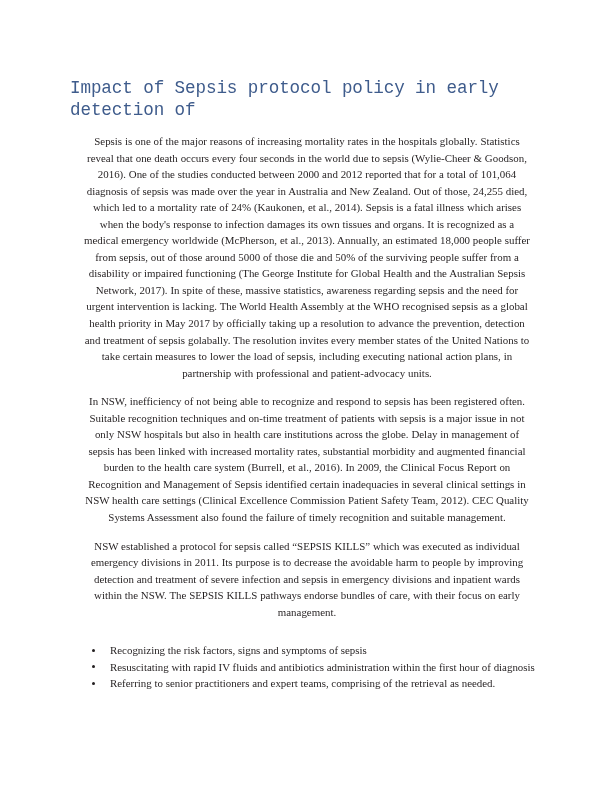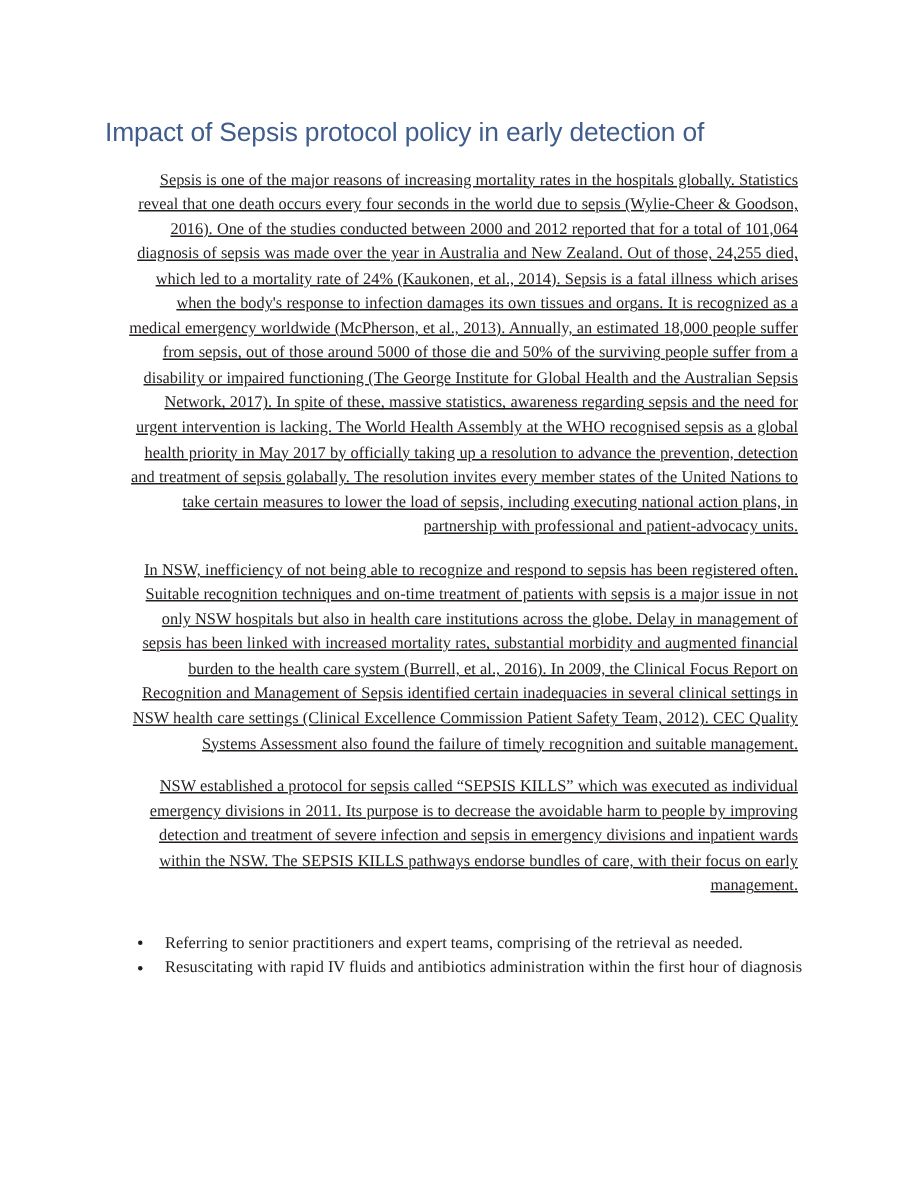--- a/index.html
+++ b/index.html
@@ -21,37 +21,36 @@
     background: #ffffff;
     box-sizing: border-box;
   }
   .content {
     position: absolute;
     left: 70px;
     top: 78px;
     width: 474px;
   }
   .doc-title {
-    font-family: Liberation Sans, sans-serif;
+    font-family: Liberation Mono, monospace;
     font-size: 17.6px;
     line-height: 21.5px;
     font-weight: 400;
     color: #3f5c8c;
     margin: 0 0 1px 0;
     letter-spacing: -0.1px;
   }
   .para {
     font-family: "Liberation Serif", "DejaVu Serif", serif;
     font-size: 10.9px;
     line-height: 16.55px;
     color: #231f20;
     margin: 12px;
-    text-align: right;
+    text-align: center;
     word-spacing: 0.1px;
-    text-decoration: underline;
   }
   .para + .para {
     margin-top: 0;
   }
   .gap-para {
     margin-top: 24px;
   }
   .gap-para-sm {
     margin-top: 22px;
   }
@@ -96,22 +95,26 @@
     <p class="para">Sepsis is one of the major reasons of increasing mortality rates in the hospitals globally. Statistics reveal that one death occurs every four seconds in the world due to sepsis (Wylie-Cheer &amp; Goodson, 2016). One of the studies conducted between 2000 and 2012 reported that for a total of 101,064 diagnosis of sepsis was made over the year in Australia and New Zealand. Out of those, 24,255 died, which led to a mortality rate of 24% (Kaukonen, et al., 2014). Sepsis is a fatal illness which arises when the body's response to infection damages its own tissues and organs. It is recognized as a medical emergency worldwide (McPherson, et al., 2013). Annually, an estimated 18,000 people suffer from sepsis, out of those around 5000 of those die and 50% of the surviving people suffer from a disability or impaired functioning (The George Institute for Global Health and the Australian Sepsis Network, 2017). In spite of these, massive statistics, awareness regarding sepsis and the need for urgent intervention is lacking. The World Health Assembly at the WHO recognised sepsis as a global health priority in May 2017 by officially taking up a resolution to advance the prevention, detection and treatment of sepsis golabally. The resolution invites every member states of the United Nations to take certain measures to lower the load of sepsis, including executing national action plans, in partnership with professional and patient-advocacy units.</p>
 
     <p class="para gap-para">In NSW, inefficiency of not being able to recognize and respond to sepsis has been registered often. Suitable recognition techniques and on-time treatment of patients with sepsis is a major issue in not only NSW hospitals but also in health care institutions across the globe. Delay in management of sepsis has been linked with increased mortality rates, substantial morbidity and augmented financial burden to the health care system (Burrell, et al., 2016). In 2009, the Clinical Focus Report on Recognition and Management of Sepsis identified certain inadequacies in several clinical settings in NSW health care settings (Clinical Excellence Commission Patient Safety Team, 2012). CEC Quality Systems Assessment also found the failure of timely recognition and suitable management.</p>
 
     <p class="para gap-para">NSW established a protocol for sepsis called “SEPSIS KILLS” which was executed as individual emergency divisions in 2011. Its purpose is to decrease the avoidable harm to people by improving detection and treatment of severe infection and sepsis in emergency divisions and inpatient wards within the NSW. The SEPSIS KILLS pathways endorse bundles of care, with their focus on early management.</p>
 
 
     <ul class="bullets">
       <li>
         <span class="bullet-dot"></span>
-        <span class="bullet-text">Referring to senior practitioners and expert teams, comprising of the retrieval as needed.</span>
+        <span class="bullet-text">Recognizing the risk factors, signs and symptoms of sepsis</span>
       </li>
       <li>
         <span class="bullet-dot"></span>
         <span class="bullet-text">Resuscitating with rapid IV fluids and antibiotics administration within the first hour of diagnosis</span>
+      </li>
+      <li>
+        <span class="bullet-dot"></span>
+        <span class="bullet-text">Referring to senior practitioners and expert teams, comprising of the retrieval as needed.</span>
       </li>
     </ul>
 
   </div>
 </div>
 
 </body></html>

